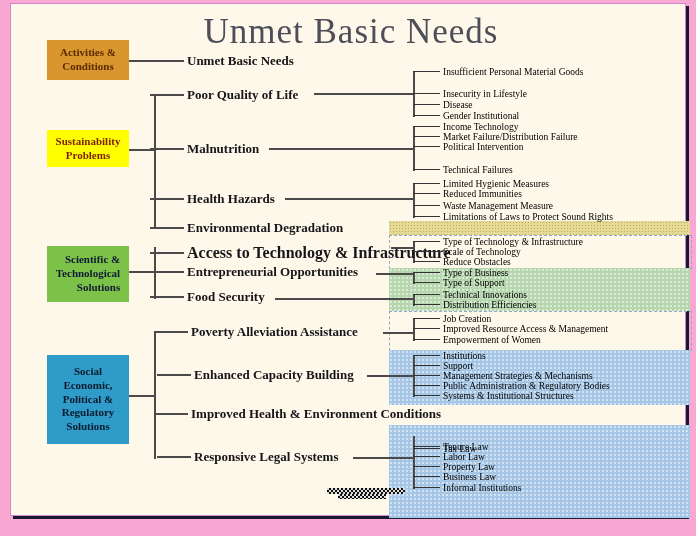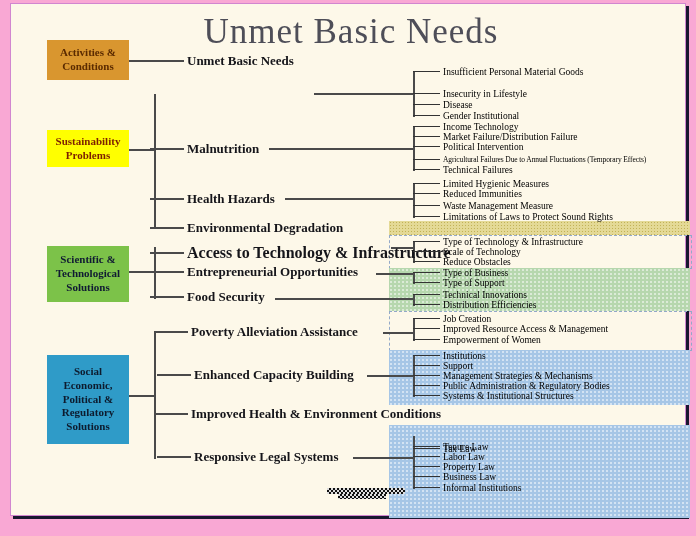--- a/index.html
+++ b/index.html
@@ -9,21 +9,21 @@
          background:#fdf8e9;border:1px solid #d186cf;box-shadow:3px 3px 0 #181830;}
   
   .title{position:absolute;left:160px;top:8px;width:360px;text-align:center;
          font-size:35px;line-height:40px;color:#4e4e58;letter-spacing:1px;z-index:3;}
   
   .cat{position:absolute;left:36px;width:82px;display:flex;align-items:center;justify-content:center;
        text-align:center;font-weight:bold;font-size:11px;line-height:1.25;
        white-space:pre-line;z-index:3;}
   .cat-activities{top:36px;height:40px;background:#d9962f;color:#5b2b00;}
   .cat-sustainability{top:126px;height:37px;background:#ffff00;color:#7c1f00;}
-  .cat-scientific{top:242px;height:56px;background:#7cc249;color:#101a33;}
+  .cat-scientific{top:242px;height:56px;background:#7cc249;color:#101a33;text-align:right;}
   .cat-social{top:351px;height:89px;background:#2f9bc8;color:#0d1b2e;}
   
   .mid{position:absolute;left:176px;font-weight:bold;font-size:13px;line-height:16px;
        color:#15151a;white-space:nowrap;z-index:3;}
   .mid::before{content:"";position:absolute;left:-37px;top:50%;margin-top:-1px;
        width:34px;height:2px;background:#4a4a4a;}
   .mid.from-box::before{left:-58px;width:55px;}
   
   .leaf{position:absolute;left:432px;font-size:9.5px;line-height:10px;color:#000;
         white-space:nowrap;z-index:3;}
@@ -81,20 +81,21 @@
 Solutions</div>
 
     <div class="vline" style="left:143px;top:90px;height:135px"></div>
     <div class="vline" style="left:143px;top:243px;height:52px"></div>
     <div class="vline" style="left:143px;top:328px;height:127px"></div>
     <div class="hline" style="left:118px;top:145px;width:27px"></div>
     <div class="hline" style="left:118px;top:267px;width:27px"></div>
     <div class="hline" style="left:118px;top:391px;width:27px"></div>
 
     <span class="mid from-box" style="top:49px">Unmet Basic Needs</span>
+    <span class="mid" style="top:83px">Poor Quality of Life</span>
     <span class="mid" style="top:137px">Malnutrition</span>
     <span class="mid" style="top:187px">Health Hazards</span>
     <span class="mid" style="top:216px">Environmental Degradation</span>
     <span class="mid" style="top:241px;font-size:16px">Access to Technology &amp; Infrastructure</span>
     <span class="mid" style="top:260px">Entrepreneurial Opportunities</span>
     <span class="mid" style="top:285px">Food Security</span>
     <span class="mid" style="top:320px;left:180px">Poverty Alleviation Assistance</span>
     <span class="mid" style="top:363px;left:183px">Enhanced Capacity Building</span>
     <span class="mid" style="top:402px;left:180px">Improved Health &amp; Environment Conditions</span>
     <span class="mid" style="top:445px;left:183px">Responsive Legal Systems</span>
@@ -120,21 +121,20 @@
     <div class="vline" style="left:402px;top:432px;height:53px"></div>
 
     <span class="leaf" style="top:63px">Insufficient Personal Material Goods</span>
     <span class="leaf" style="top:85px">Insecurity in Lifestyle</span>
     <span class="leaf" style="top:96px">Disease</span>
     <span class="leaf" style="top:107px">Gender Institutional</span>
 
     <span class="leaf" style="top:118px">Income Technology</span>
     <span class="leaf" style="top:128px">Market Failure/Distribution Failure</span>
     <span class="leaf" style="top:138px">Political Intervention</span>
-    <span class="leaf leaf-sm" style="top:151px">Agricultural Failures Due to Annual Fluctuations (Temporary Effects)</span>
     <span class="leaf" style="top:161px">Technical Failures</span>
 
     <span class="leaf" style="top:175px">Limited Hygienic Measures</span>
     <span class="leaf" style="top:185px">Reduced Immunities</span>
     <span class="leaf" style="top:197px">Waste Management Measure</span>
     <span class="leaf" style="top:208px">Limitations of Laws to Protect Sound Rights</span>
 
     <span class="leaf" style="top:233px">Type of Technology &amp; Infrastructure</span>
     <span class="leaf" style="top:243px">Scale of Technology</span>
     <span class="leaf" style="top:253px">Reduce Obstacles</span>

